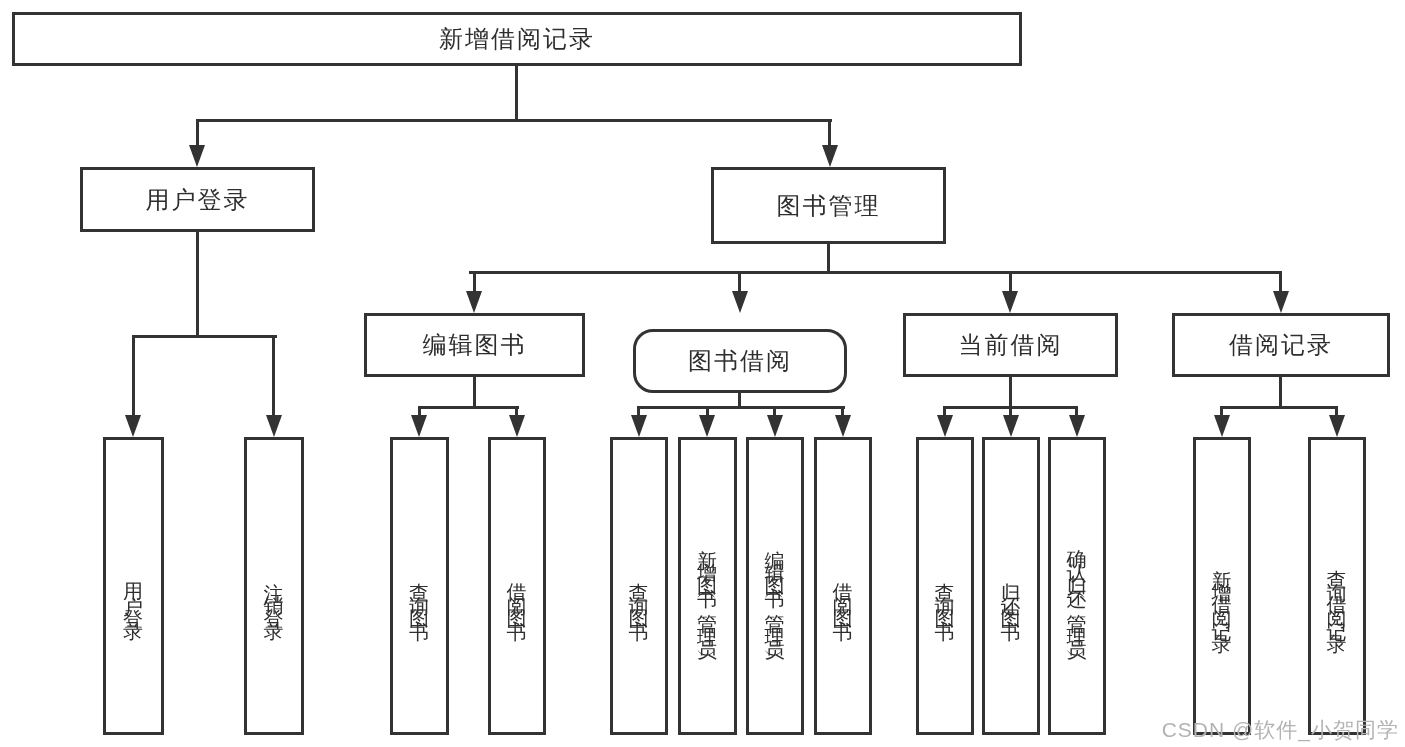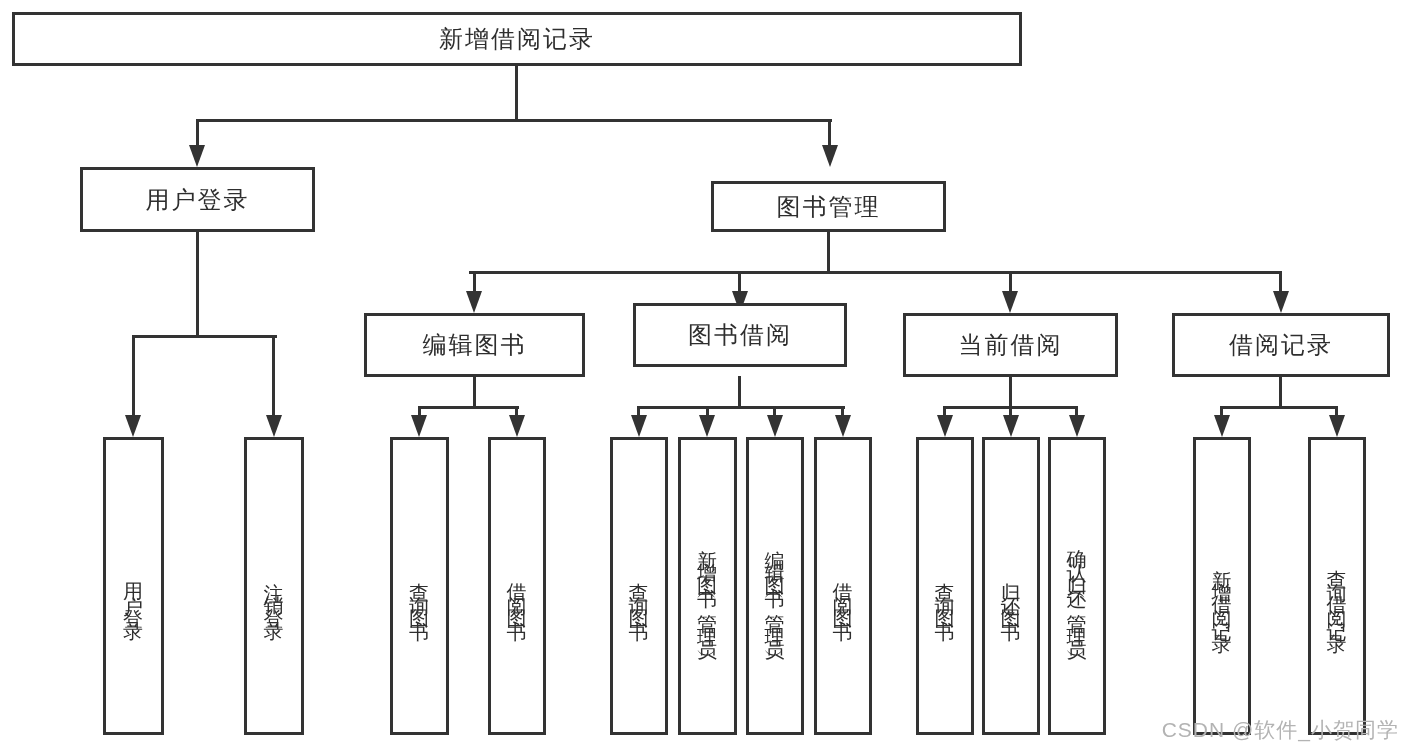--- a/index.html
+++ b/index.html
@@ -52,21 +52,21 @@
   <div class="lv" style="left:515px;top:66px;height:54px;"></div>
   <div class="lh" style="left:196px;top:119px;width:636px;"></div>
   <div class="lv" style="left:196px;top:119px;height:28px;"></div>
   <div class="arr" style="left:189px;top:145px;"></div>
   <div class="lv" style="left:828px;top:119px;height:28px;"></div>
   <div class="arr" style="left:822px;top:145px;"></div>
 
   <div class="box" style="left:80px;top:167px;width:235px;height:65px;">
     <span>用户登录</span>
   </div>
-  <div class="box" style="left:711px;top:181px;width:235px;height:51px;">
+  <div class="box" style="left:711px;top:167px;width:235px;height:77px;">
     <span>图书管理</span>
   </div>
 
   <div class="lv" style="left:196px;top:232px;height:106px;"></div>
   <div class="lh" style="left:132px;top:335px;width:145px;"></div>
   <div class="lv" style="left:132px;top:335px;height:82px;"></div>
   <div class="arr" style="left:125px;top:415px;"></div>
   <div class="lv" style="left:272px;top:335px;height:82px;"></div>
   <div class="arr" style="left:266px;top:415px;"></div>
 
@@ -77,21 +77,21 @@
   <div class="lv" style="left:738px;top:271px;height:22px;"></div>
   <div class="arr" style="left:732px;top:291px;"></div>
   <div class="lv" style="left:1009px;top:271px;height:22px;"></div>
   <div class="arr" style="left:1002px;top:291px;"></div>
   <div class="lv" style="left:1279px;top:271px;height:22px;"></div>
   <div class="arr" style="left:1273px;top:291px;"></div>
 
   <div class="box" style="left:364px;top:313px;width:221px;height:64px;">
     <span>编辑图书</span>
   </div>
-  <div class="box" style="left:633px;top:303px;width:214px;height:64px;">
+  <div class="box" style="left:633px;top:329px;width:214px;height:64px;border-radius:20px;">
     <span>图书借阅</span>
   </div>
   <div class="box" style="left:1172px;top:313px;width:218px;height:64px;">
     <span>借阅记录</span>
   </div>
   <div class="box" style="left:903px;top:313px;width:215px;height:64px;">
     <span>当前借阅</span>
   </div>
 
   <div class="lv" style="left:473px;top:376px;height:32px;"></div>

